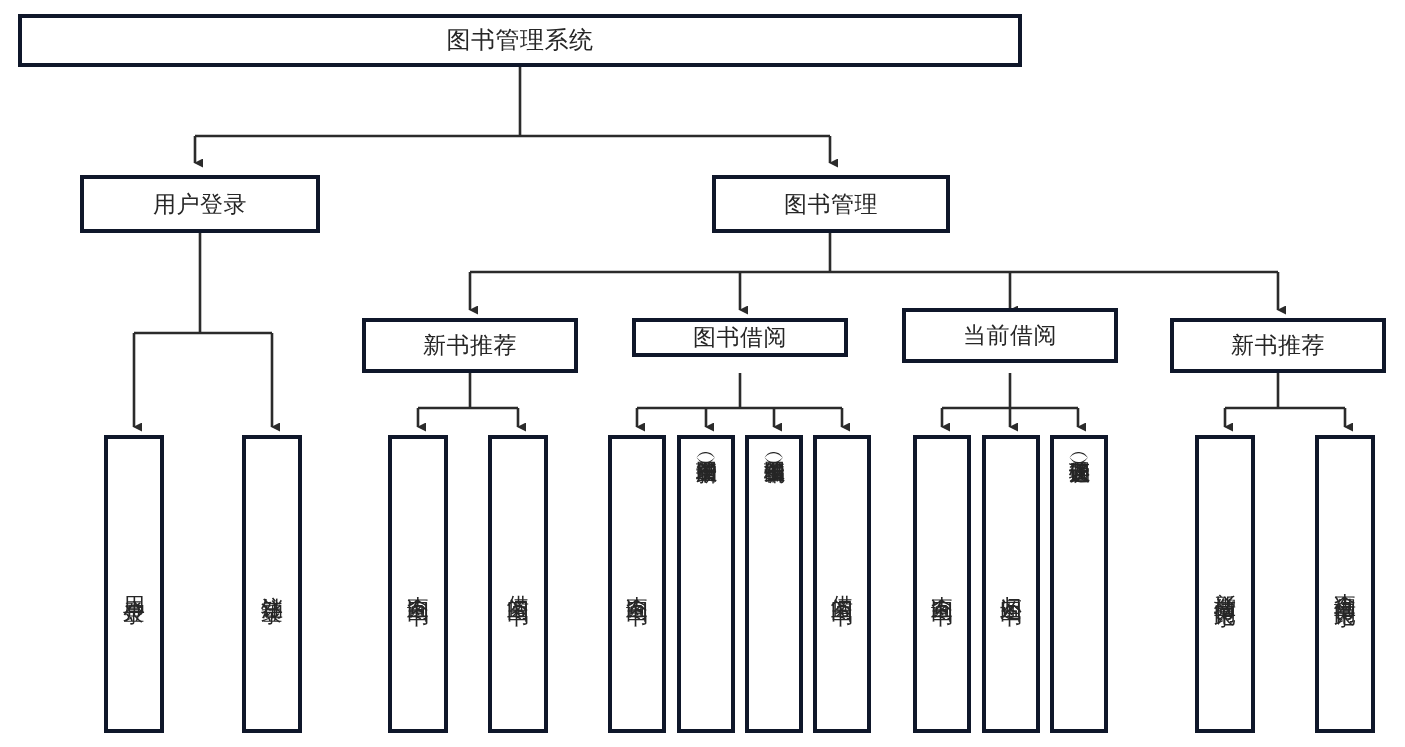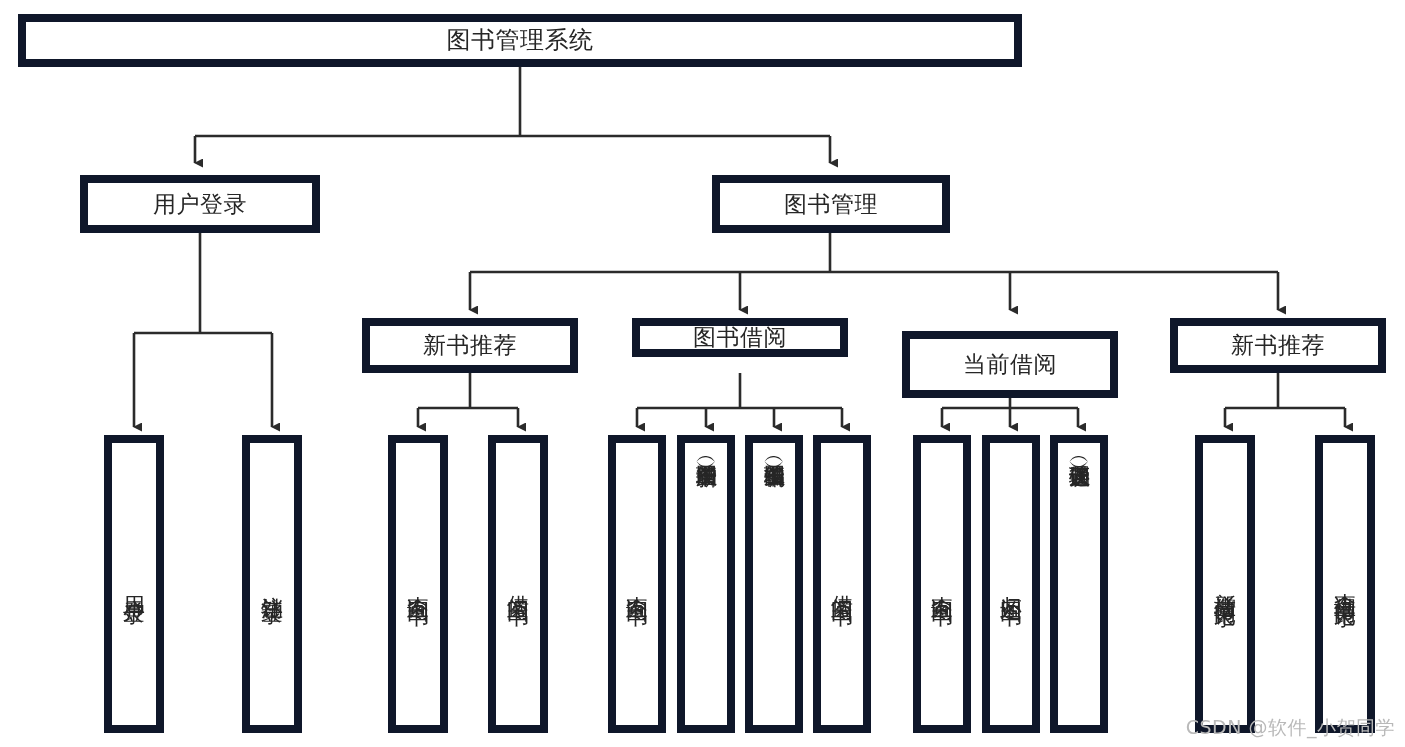--- a/index.html
+++ b/index.html
@@ -22,21 +22,21 @@
     position: absolute;
     left: 0;
     top: 0;
     width: 1405px;
     height: 747px;
     pointer-events: none;
   }
   .node {
     position: absolute;
     box-sizing: border-box;
-    border: 8px solid #0f172a;
+    border: 4px solid #0f172a;
     background: #ffffff;
     display: flex;
     align-items: center;
     justify-content: center;
     overflow: hidden;
   }
   .node .node-label {
     color: #262626;
     text-align: center;
     letter-spacing: 0.5px;
@@ -153,21 +153,21 @@
   </div>
 
   <div class="node horiz" style="left:712px; top:175px; width:238px; height:58px;">
     <span class="node-label">图书管理</span>
   </div>
 
   <div class="node horiz" style="left:632px; top:318px; width:216px; height:39px;">
     <span class="node-label">图书借阅</span>
   </div>
 
-  <div class="node horiz" style="left:902px; top:331px; width:216px; height:67px;">
+  <div class="node horiz" style="left:902px; top:308px; width:216px; height:55px;">
     <span class="node-label">当前借阅</span>
   </div>
 
   <div class="node horiz" style="left:1170px; top:318px; width:216px; height:55px;">
     <span class="node-label">新书推荐</span>
   </div>
 
   <div class="node vert vcenter" style="left:104px; top:435px; width:60px; height:298px;">
     <span class="node-label">用户登录</span>
   </div>
@@ -213,15 +213,14 @@
   </div>
 
   <div class="node vert vcenter" style="left:1195px; top:435px; width:60px; height:298px;">
     <span class="node-label">新增借阅记录</span>
   </div>
 
   <div class="node vert vcenter" style="left:1315px; top:435px; width:60px; height:298px;">
     <span class="node-label">查询借阅记录</span>
   </div>
 
-  <div id="watermark">CSDN @软件_小贺同学</div>
 
 </div>
 
 </body></html>

